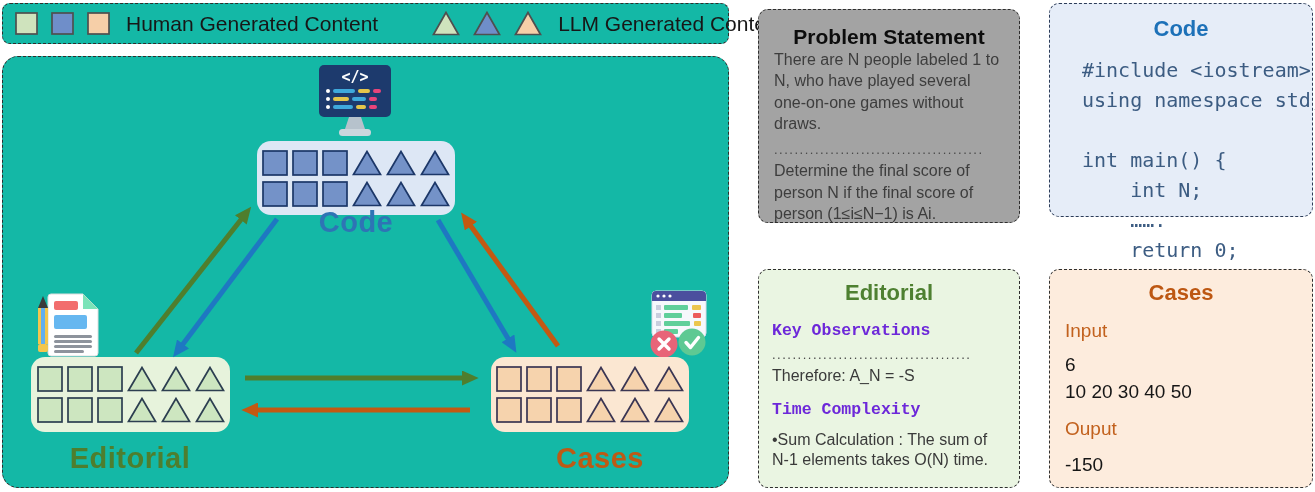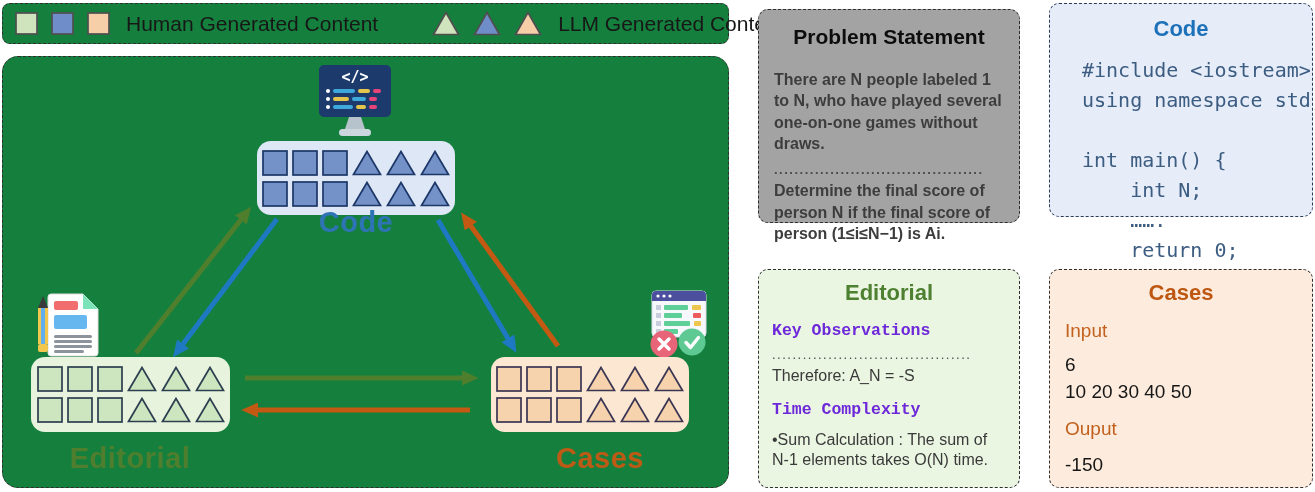--- a/index.html
+++ b/index.html
@@ -1,40 +1,40 @@
 <!DOCTYPE html>
 <html><head>
 <meta charset="utf-8">
 <style>
   html,body{margin:0;padding:0;background:#fff;}
   #stage{position:relative;width:1315px;height:492px;background:#fff;overflow:hidden;
          font-family:"Liberation Sans","DejaVu Sans",sans-serif;color:#222;}
   .abs{position:absolute;}
-  .dashed{border:1.6px dashed #2e2e2e;border-radius:10px;box-sizing:border-box;background:#15803d;}
+  .dashed{border:1.6px dashed #2e2e2e;border-radius:10px;box-sizing:border-box;background:#14b8a6;}
 
   
   .legend-box{left:2px;top:3px;width:727px;height:41px;border-radius:8px;display:flex;align-items:center;padding:0 12px;}
   .legend-label{font-size:21px;color:#171717;margin-left:16px;white-space:nowrap;}
   .legend-tris{margin-left:54px;}
   .shape-row{display:flex;align-items:flex-end;}
   .legend-box .shape-row{gap:13px;}
 
   
   .main-box{left:2px;top:56px;width:727px;height:432px;border-radius:16px;}
 
   .node-box{border-radius:14px;display:flex;flex-direction:column;justify-content:center;align-items:center;gap:5px;box-sizing:border-box;}
   .node-box .shape-row{gap:4px;}
   .node-label{font-weight:bold;font-size:29px;text-align:center;letter-spacing:.5px;}
 
   #arrow-layer{left:0;top:0;width:1315px;height:492px;pointer-events:none;}
 
   
   .panel{box-sizing:border-box;}
   .panel-title{text-align:center;font-weight:bold;font-size:21px;margin-top:12px;}
-  .ps-body{padding:0 15px;margin-top:20px;font-size:16px;line-height:1.34;color:#3d3d3d;font-weight:bold;}
+  .ps-body{padding:0 15px;font-size:16px;line-height:1.34;color:#3d3d3d;}
   .dots{font-size:13px;letter-spacing:1.5px;color:#4a4a4a;white-space:nowrap;overflow:hidden;margin:6px 0 2px 0;}
   .code-pre{margin:13px 0 0 32px;font-family:"DejaVu Sans Mono","Liberation Mono",monospace;
             font-size:20px;line-height:1.5;white-space:pre;}
   .ed-body{padding:0 13px;font-size:16px;line-height:1.3;color:#3a3a3a;}
   .ed-h{margin-top:14px;font-size:16.5px;font-weight:bold;color:#6d28d9;font-family:Liberation Mono, monospace;}
   .cs-body{padding:0 15px;font-size:19px;}
   .cs-label{margin-top:14px;font-size:19px;}
   .cs-val{margin-top:11px;color:#161616;line-height:1.3;}
 </style>
 </head>

